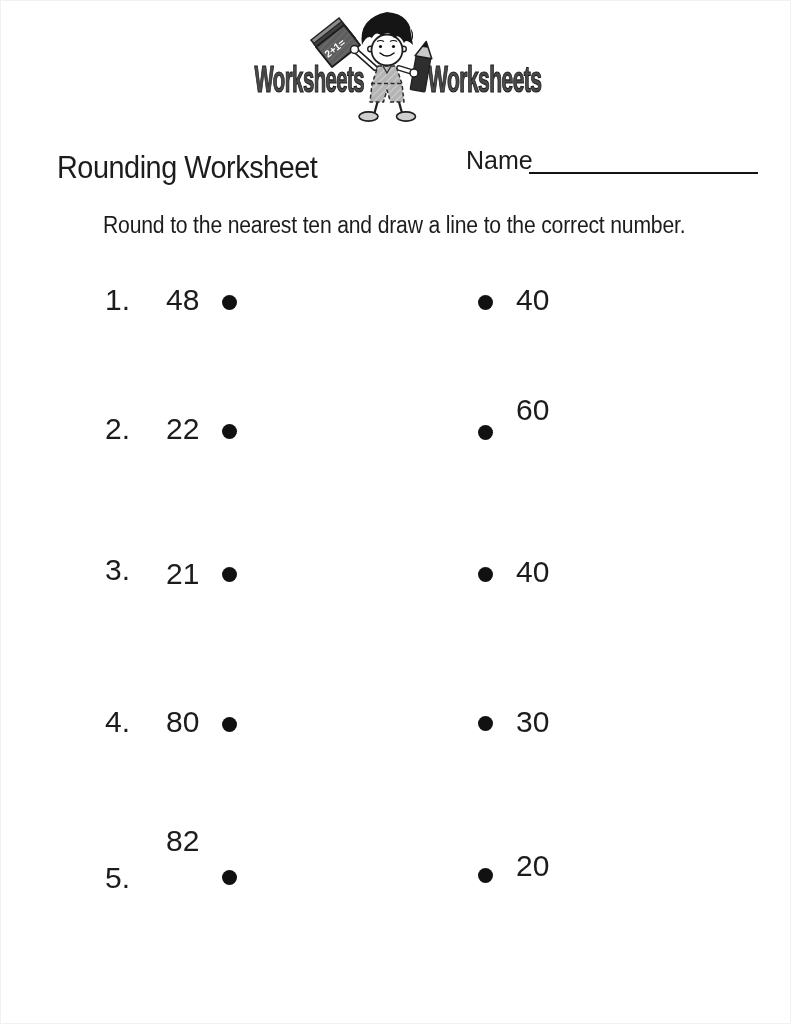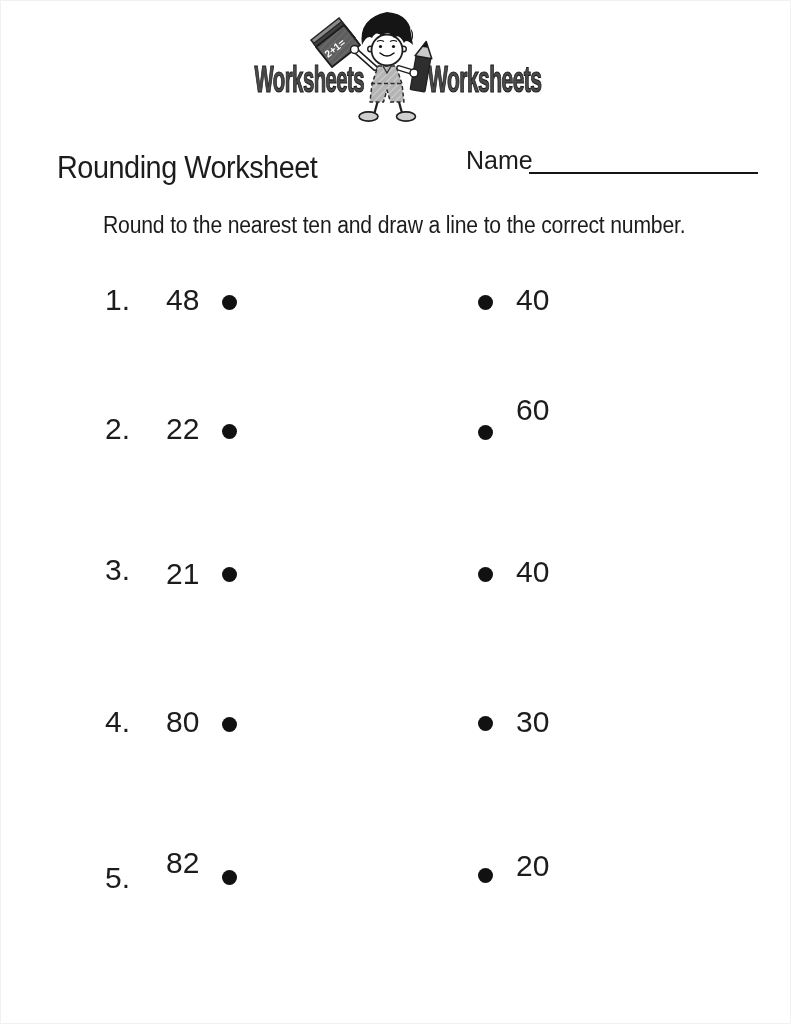--- a/index.html
+++ b/index.html
@@ -121,21 +121,21 @@
 
   <div class="num p-label" style="top:555px">3.</div>
   <div class="num p-value" style="top:559px">21</div>
   <div class="dot p-dot" style="top:567px"></div>
 
   <div class="num p-label" style="top:707px">4.</div>
   <div class="num p-value" style="top:707px">80</div>
   <div class="dot p-dot" style="top:717px"></div>
 
   <div class="num p-label" style="top:863px">5.</div>
-  <div class="num p-value" style="top:848px">82</div>
+  <div class="num p-value" style="top:826px">82</div>
   <div class="dot p-dot" style="top:870px"></div>
 
   <div class="dot a-dot" style="top:295px"></div>
   <div class="num a-value" style="top:285px">40</div>
 
   <div class="dot a-dot" style="top:425px"></div>
   <div class="num a-value" style="top:395px">60</div>
 
   <div class="dot a-dot" style="top:567px"></div>
   <div class="num a-value" style="top:557px">40</div>

